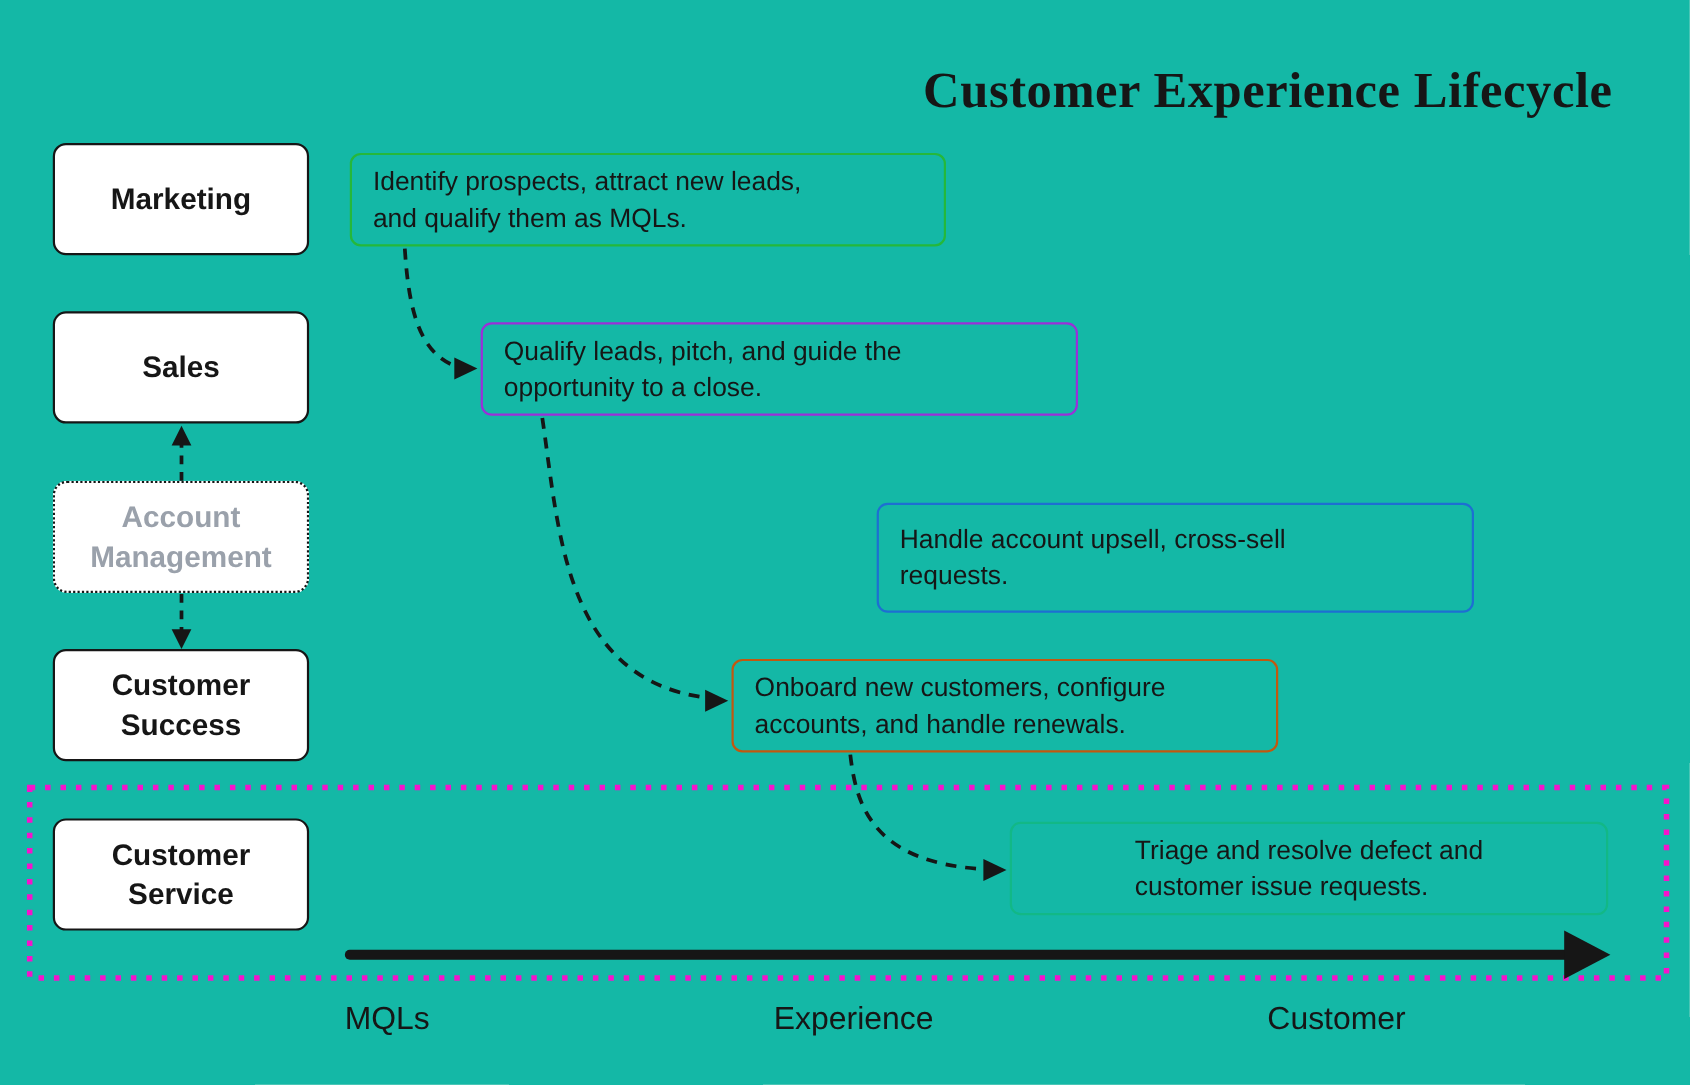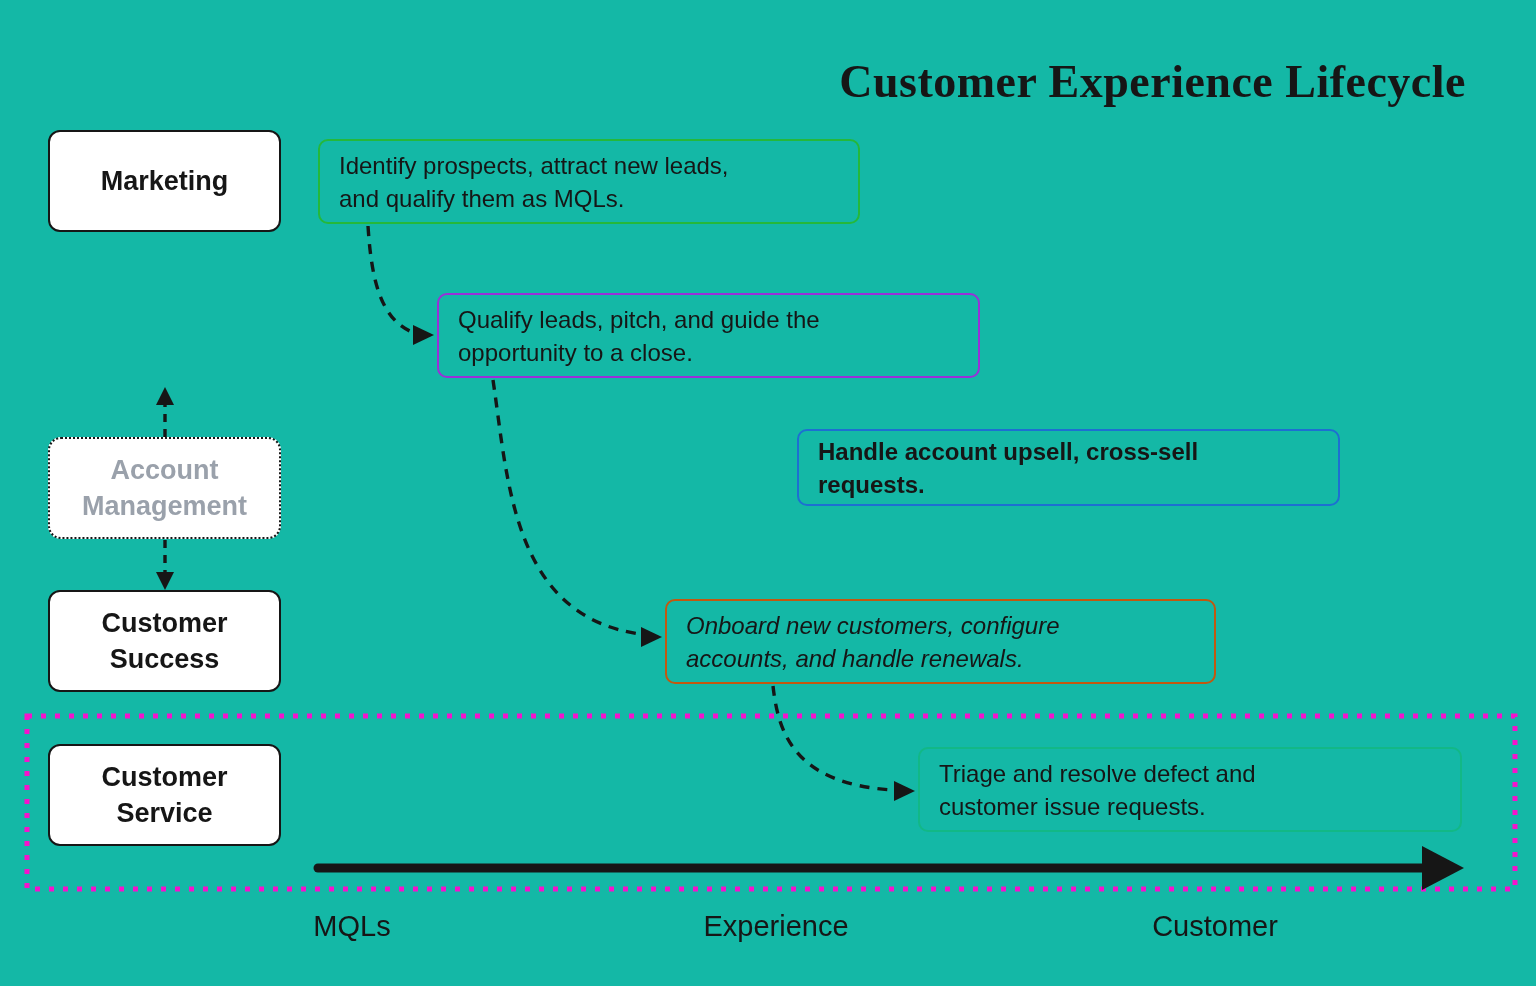--- a/index.html
+++ b/index.html
@@ -61,23 +61,23 @@
     display: flex;
     align-items: center;
     padding: 0 19px;
     font-size: 24px;
     line-height: 33px;
     white-space: pre-line;
     background: transparent;
   }
   .activity.marketing { left: 318px; top: 139px; width: 542px; height: 85px; border-color: #25b83a; }
   .activity.sales { left: 437px; top: 293px; width: 543px; height: 85px; border-color: #9b2fd9; }
-  .activity.account-management { left: 797px; top: 429px; width: 543px; height: 77px; border-color: #1d6fd2; font-weight: bold; }
-  .activity.customer-success { left: 665px; top: 599px; width: 551px; height: 85px; border-color: #c2580f; font-style: italic; }
-  .activity.customer-service { left: 918px; top: 747px; width: 544px; height: 85px; border-color: #12b886; }
+  .activity.account-management { left: 797px; top: 457px; width: 543px; height: 100px; border-color: #1d6fd2; }
+  .activity.customer-success { left: 665px; top: 599px; width: 497px; height: 85px; border-color: #c2580f; }
+  .activity.customer-service { left: 918px; top: 747px; width: 544px; height: 85px; border-color: #12b886; justify-content: center; }
 
   svg.overlay {
     position: absolute;
     left: 0; top: 0;
     width: 1536px;
     height: 986px;
     pointer-events: none;
   }
   .timeline-label {
     position: absolute;
@@ -93,20 +93,23 @@
 </style>
 </head>
 <body>
 
 <div class="canvas">
 
   <div class="title">Customer Experience Lifecycle</div>
 
   <div class="dept marketing">
     <span>Marketing</span>
+  </div>
+  <div class="dept sales">
+    <span>Sales</span>
   </div>
   <div class="dept dotted account-management">
     <span>Account
 Management</span>
   </div>
   <div class="dept customer-success">
     <span>Customer
 Success</span>
   </div>
   <div class="dept customer-service">

